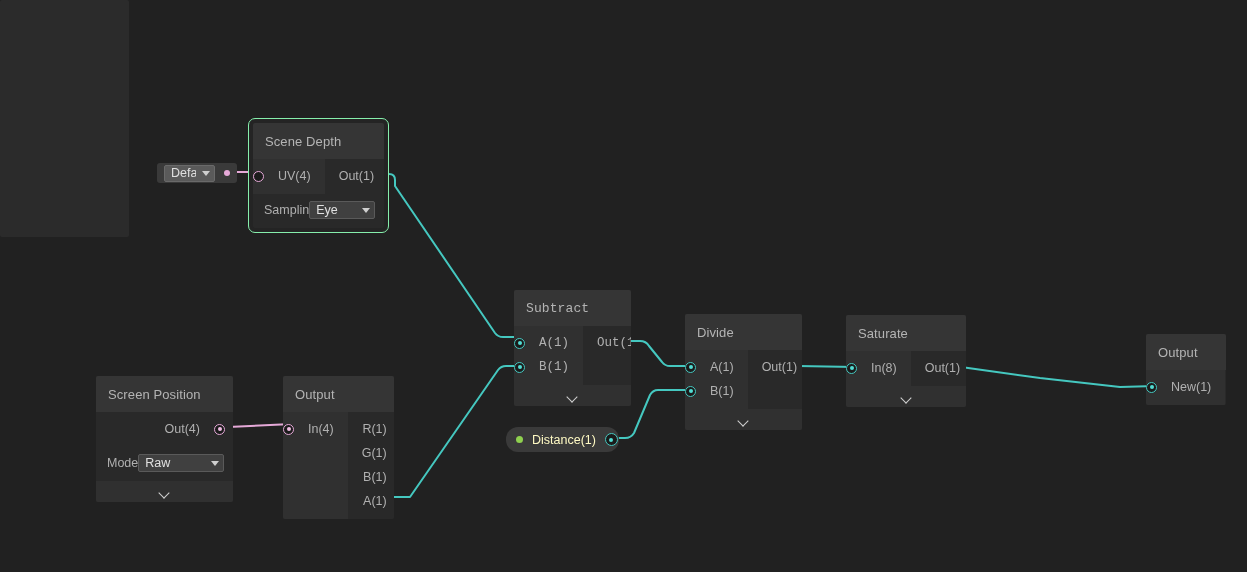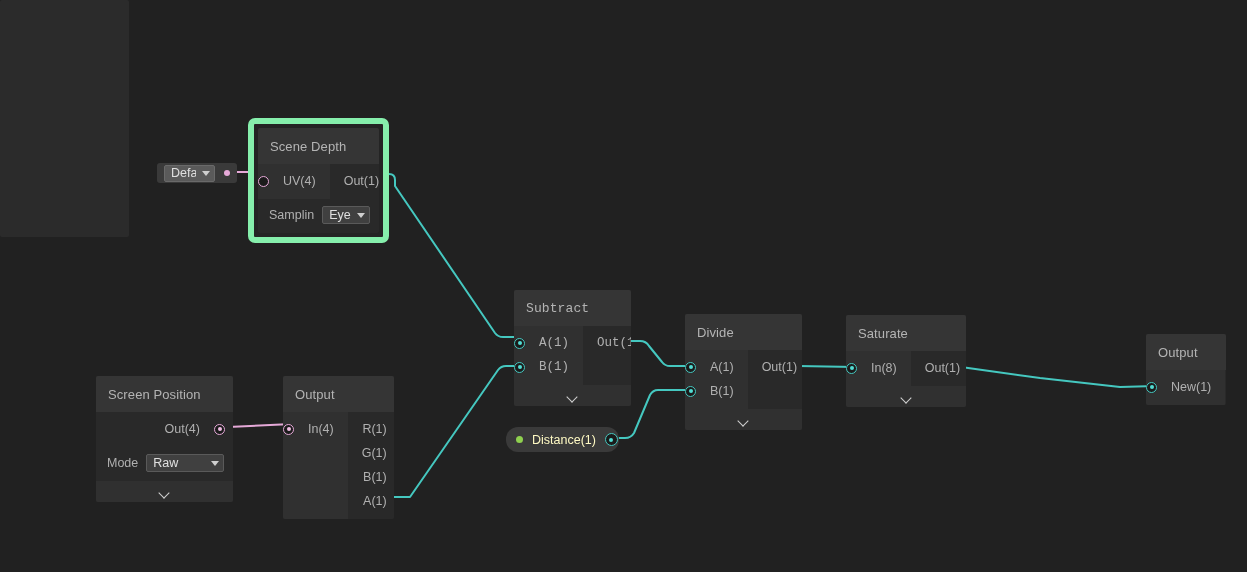--- a/index.html
+++ b/index.html
@@ -40,21 +40,21 @@
   }
 
   
   .node {
     position: absolute;
     background: #292929;
     border-radius: 2px;
     box-sizing: border-box;
   }
   .node.selected {
-    border: 6px solid #86efac;
+    border: 1px solid #86efac;
     border-radius: 7px;
     padding: 4px;
     background: #242424;
   }
   .node-inner {
     background: #292929;
     border-radius: 2px;
     overflow: hidden;
     height: 100%;
   }
@@ -146,21 +146,21 @@
     border-bottom: 1.8px solid #d0d0d0;
     transform: rotate(45deg);
   }
 
   
   .ctrl-row {
     display: flex;
     align-items: center;
     background: #292929;
     padding: 7px 9px 9px 11px;
-    gap: 8px;
+    gap: 0;
   }
   .ctrl-label {
     color: #b0b0b0;
     font-size: 12.5px;
     white-space: nowrap;
     overflow: hidden;
   }
   .dropdown {
     background: #404040;
     border: 1px solid #5a5a5a;

